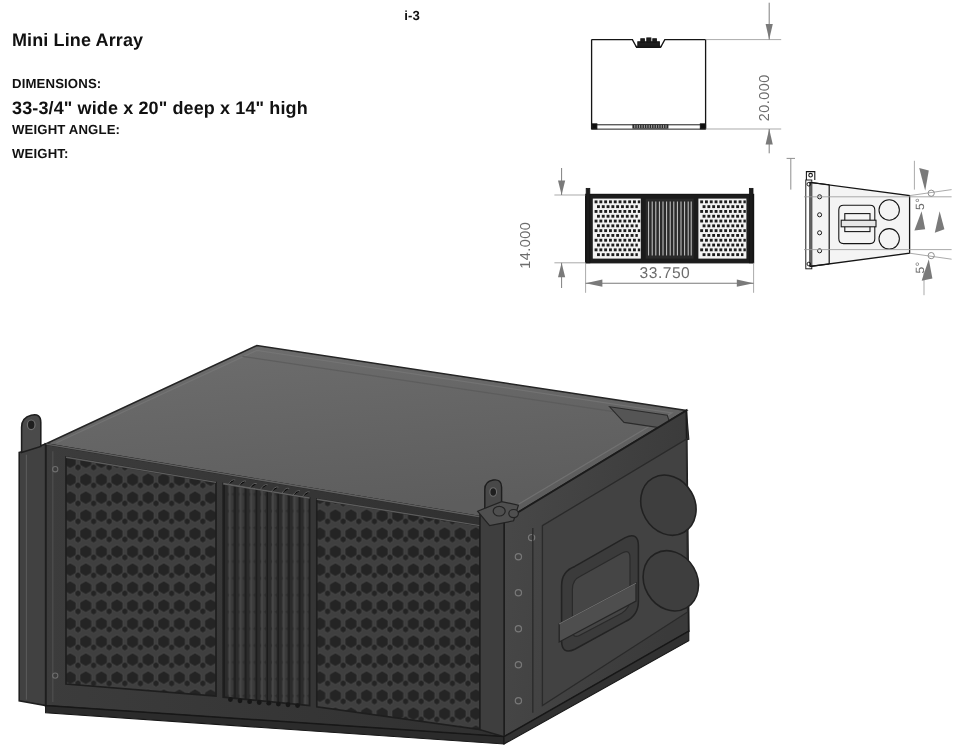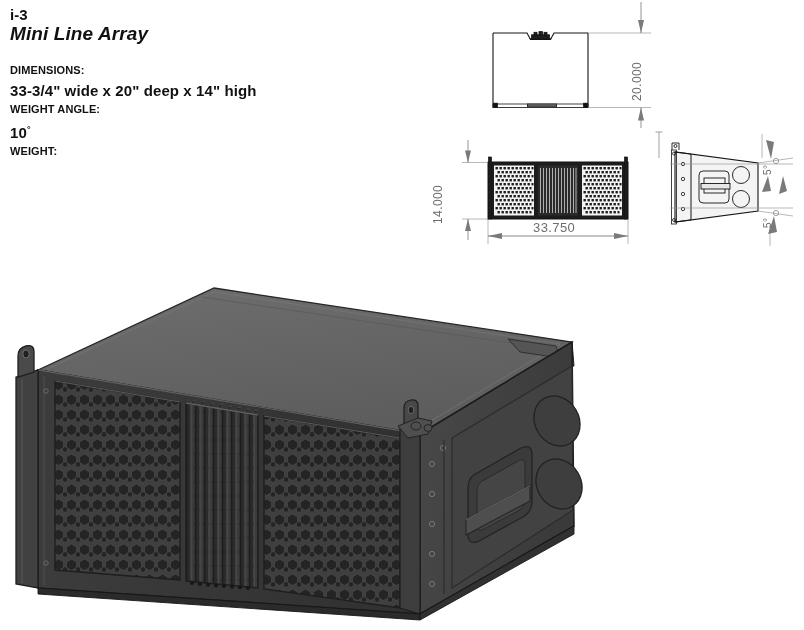--- a/index.html
+++ b/index.html
@@ -21,31 +21,31 @@
   }
 
   
   #spec-text {
     position: absolute;
     left: 10px;
     top: 5px;
     width: 340px;
   }
   .model-name {
+    font-size: 11px;
+    font-weight: bold;
+    line-height: 19px;
+    letter-spacing: .1px;
+    text-align: right;
+  }
+  .model-sub {
     font-size: 15px;
     font-weight: bold;
     line-height: 19px;
     letter-spacing: .1px;
-  }
-  .model-sub {
-    font-size: 19px;
-    font-weight: bold;
-    line-height: 19px;
-    letter-spacing: .1px;
-    font-style: italic;
   }
   .spec-gap { height: 18px; }
   .spec-label {
     font-size: 11px;
     font-weight: bold;
     line-height: 19.5px;
     letter-spacing: .1px;
     white-space: nowrap;
   }
   .spec-value {
@@ -95,21 +95,20 @@
 
 <div id="page">
 
   <div id="spec-text">
     <div class="model-name">i-3</div>
     <div class="model-sub">Mini Line Array</div>
     <div class="spec-gap"></div>
     <div class="spec-label">DIMENSIONS:</div>
     <div class="spec-value">33-3/4" wide x 20" deep x 14" high</div>
     <div class="spec-label">WEIGHT ANGLE:</div>
-    <div class="spec-value"><span>10</span><span class="deg-sup">°</span></div>
     <div class="spec-label">WEIGHT:</div>
   </div>
 
   <div class="dwg" style="left:455px;top:2px;width:235px;height:126px;">
     <svg width="235" height="126" viewBox="0 0 235 126">
       <g fill="none" stroke="#151515" stroke-width="1.1">
 
         <path d="M38 31 L38 105 L133 105 L133 31"></path>
 
         <path d="M38 31 L72 31 L75.5 37.5 L95.5 37.5 L99 31 L133 31"></path>

